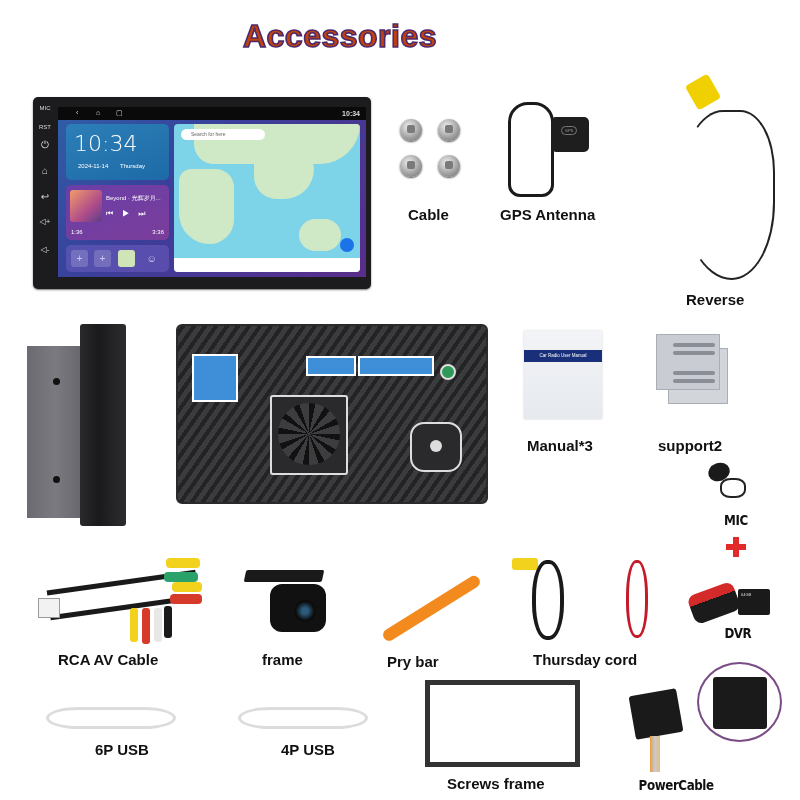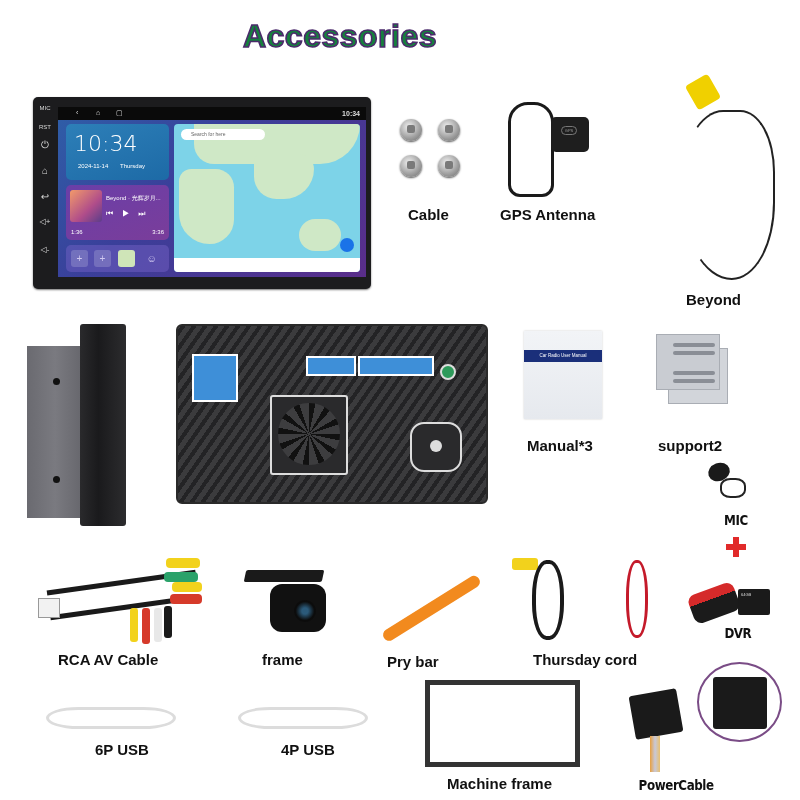--- a/index.html
+++ b/index.html
@@ -6,21 +6,21 @@
   html, body { width: 800px; height: 800px; background: #ffffff; overflow: hidden; }
   body { position: relative; font-family: "Liberation Sans", sans-serif; }
   .abs { position: absolute; }
   .label { position: absolute; font-weight: bold; color: #111; font-size: 15px; white-space: nowrap; text-align: center; }
   .label.narrow { font-family: "DejaVu Sans", sans-serif; font-size: 14px; letter-spacing: -0.5px; transform: scaleX(0.85); }
 
   
   .title {
     position: absolute; left: 0; top: 18px; width: 680px; text-align: center;
     font-family: "Liberation Sans", sans-serif; font-weight: bold; font-size: 32px;
-    color: #15803d; -webkit-text-stroke: 1.6px #4b2a6b; letter-spacing: 0.5px;
+    color: #c2410c; -webkit-text-stroke: 1.6px #4b2a6b; letter-spacing: 0.5px;
   }
 
   
   .unit { left: 33px; top: 97px; width: 338px; height: 192px; background: #1c1c1e; border-radius: 5px; box-shadow: 0 1px 2px #777; }
   .unit .side { position: absolute; left: 0; top: 0; width: 24px; height: 100%; }
   .unit .side span { position: absolute; left: 0; width: 24px; text-align: center; color: #d9d9d9; font-size: 6px; }
   .screen { position: absolute; left: 25px; top: 10px; width: 308px; height: 170px; background: linear-gradient(135deg, #2e5fa8 0%, #3a3f9a 40%, #5a2d8a 100%); overflow: hidden; }
   .statusbar { position: absolute; left: 0; top: 0; width: 100%; height: 13px; background: #0a0a0a; color: #ddd; font-size: 7px; }
   .clockcard { position: absolute; left: 8px; top: 17px; width: 103px; height: 56px; background: linear-gradient(160deg, #2d7fb8, #1d6aa6); border-radius: 5px; color: #fff; }
   .clockcard .t { position: absolute; left: 8px; top: 7px; font-size: 22px; font-family: "DejaVu Sans", sans-serif; font-weight: 300; }
@@ -149,21 +149,21 @@
 <div class="label" style="left:408px;top:206px">Cable</div>
 
 <div class="abs" style="left:508px;top:102px;width:46px;height:95px;border:3px solid #1a1a1a;border-radius:20px 20px 12px 12px"></div>
 <div class="abs gpsbox">
     <span>GPS</span>
   </div>
 <div class="label" style="left:500px;top:206px">GPS Antenna</div>
 
 <div class="abs" style="left:690px;top:78px;width:26px;height:28px;background:#f0d000;border-radius:4px;transform:rotate(-30deg)"></div>
 <div class="abs" style="left:680px;top:110px;width:95px;height:170px;border:2px solid #222;border-radius:50% 40% 50% 60%;border-left-color:transparent"></div>
-<div class="label" style="left:686px;top:291px">Beyond</div>
+<div class="label" style="left:686px;top:291px">Reverse</div>
 
 <div class="abs sidebody">
   <div style="position:absolute;left:26px;top:32px;width:7px;height:7px;border-radius:50%;background:#111"></div>
   <div style="position:absolute;left:26px;top:130px;width:7px;height:7px;border-radius:50%;background:#111"></div>
 </div>
 <div class="abs sideface"></div>
 
 <div class="abs rear">
   <div class="conn" style="left:14px;top:28px;width:46px;height:48px"></div>
   <div class="conn" style="left:128px;top:30px;width:50px;height:20px"></div>
@@ -221,20 +221,20 @@
 <div class="abs" style="left:532px;top:560px;width:32px;height:80px;border:4px solid #1a1a1a;border-radius:45%"></div>
 <div class="abs" style="left:626px;top:560px;width:22px;height:78px;border:3px solid #c41a2a;border-radius:45%"></div>
 <div class="label" style="left:533px;top:651px">Thursday cord</div>
 
 <div class="usb" style="left:46px;top:707px"></div>
 <div class="label" style="left:95px;top:741px">6P USB</div>
 <div class="usb" style="left:238px;top:707px"></div>
 <div class="label" style="left:281px;top:741px">4P USB</div>
 
 <div class="abs frame"></div>
-<div class="label" style="left:447px;top:775px">Machine frame</div>
+<div class="label" style="left:447px;top:775px">Screws frame</div>
 
 <div class="pblock" style="left:632px;top:692px;width:48px;height:44px;transform:rotate(-10deg)"></div>
 <div class="abs" style="left:650px;top:736px;width:10px;height:36px;background:linear-gradient(90deg,#e8a040,#c8c8d8,#e8c070)"></div>
 <div class="abs circle">
   <div class="pblock" style="left:14px;top:13px;width:54px;height:52px"></div>
 </div>
 <div class="label narrow" style="left:632px;top:777px">PowerCable</div>
 
 </body></html>

